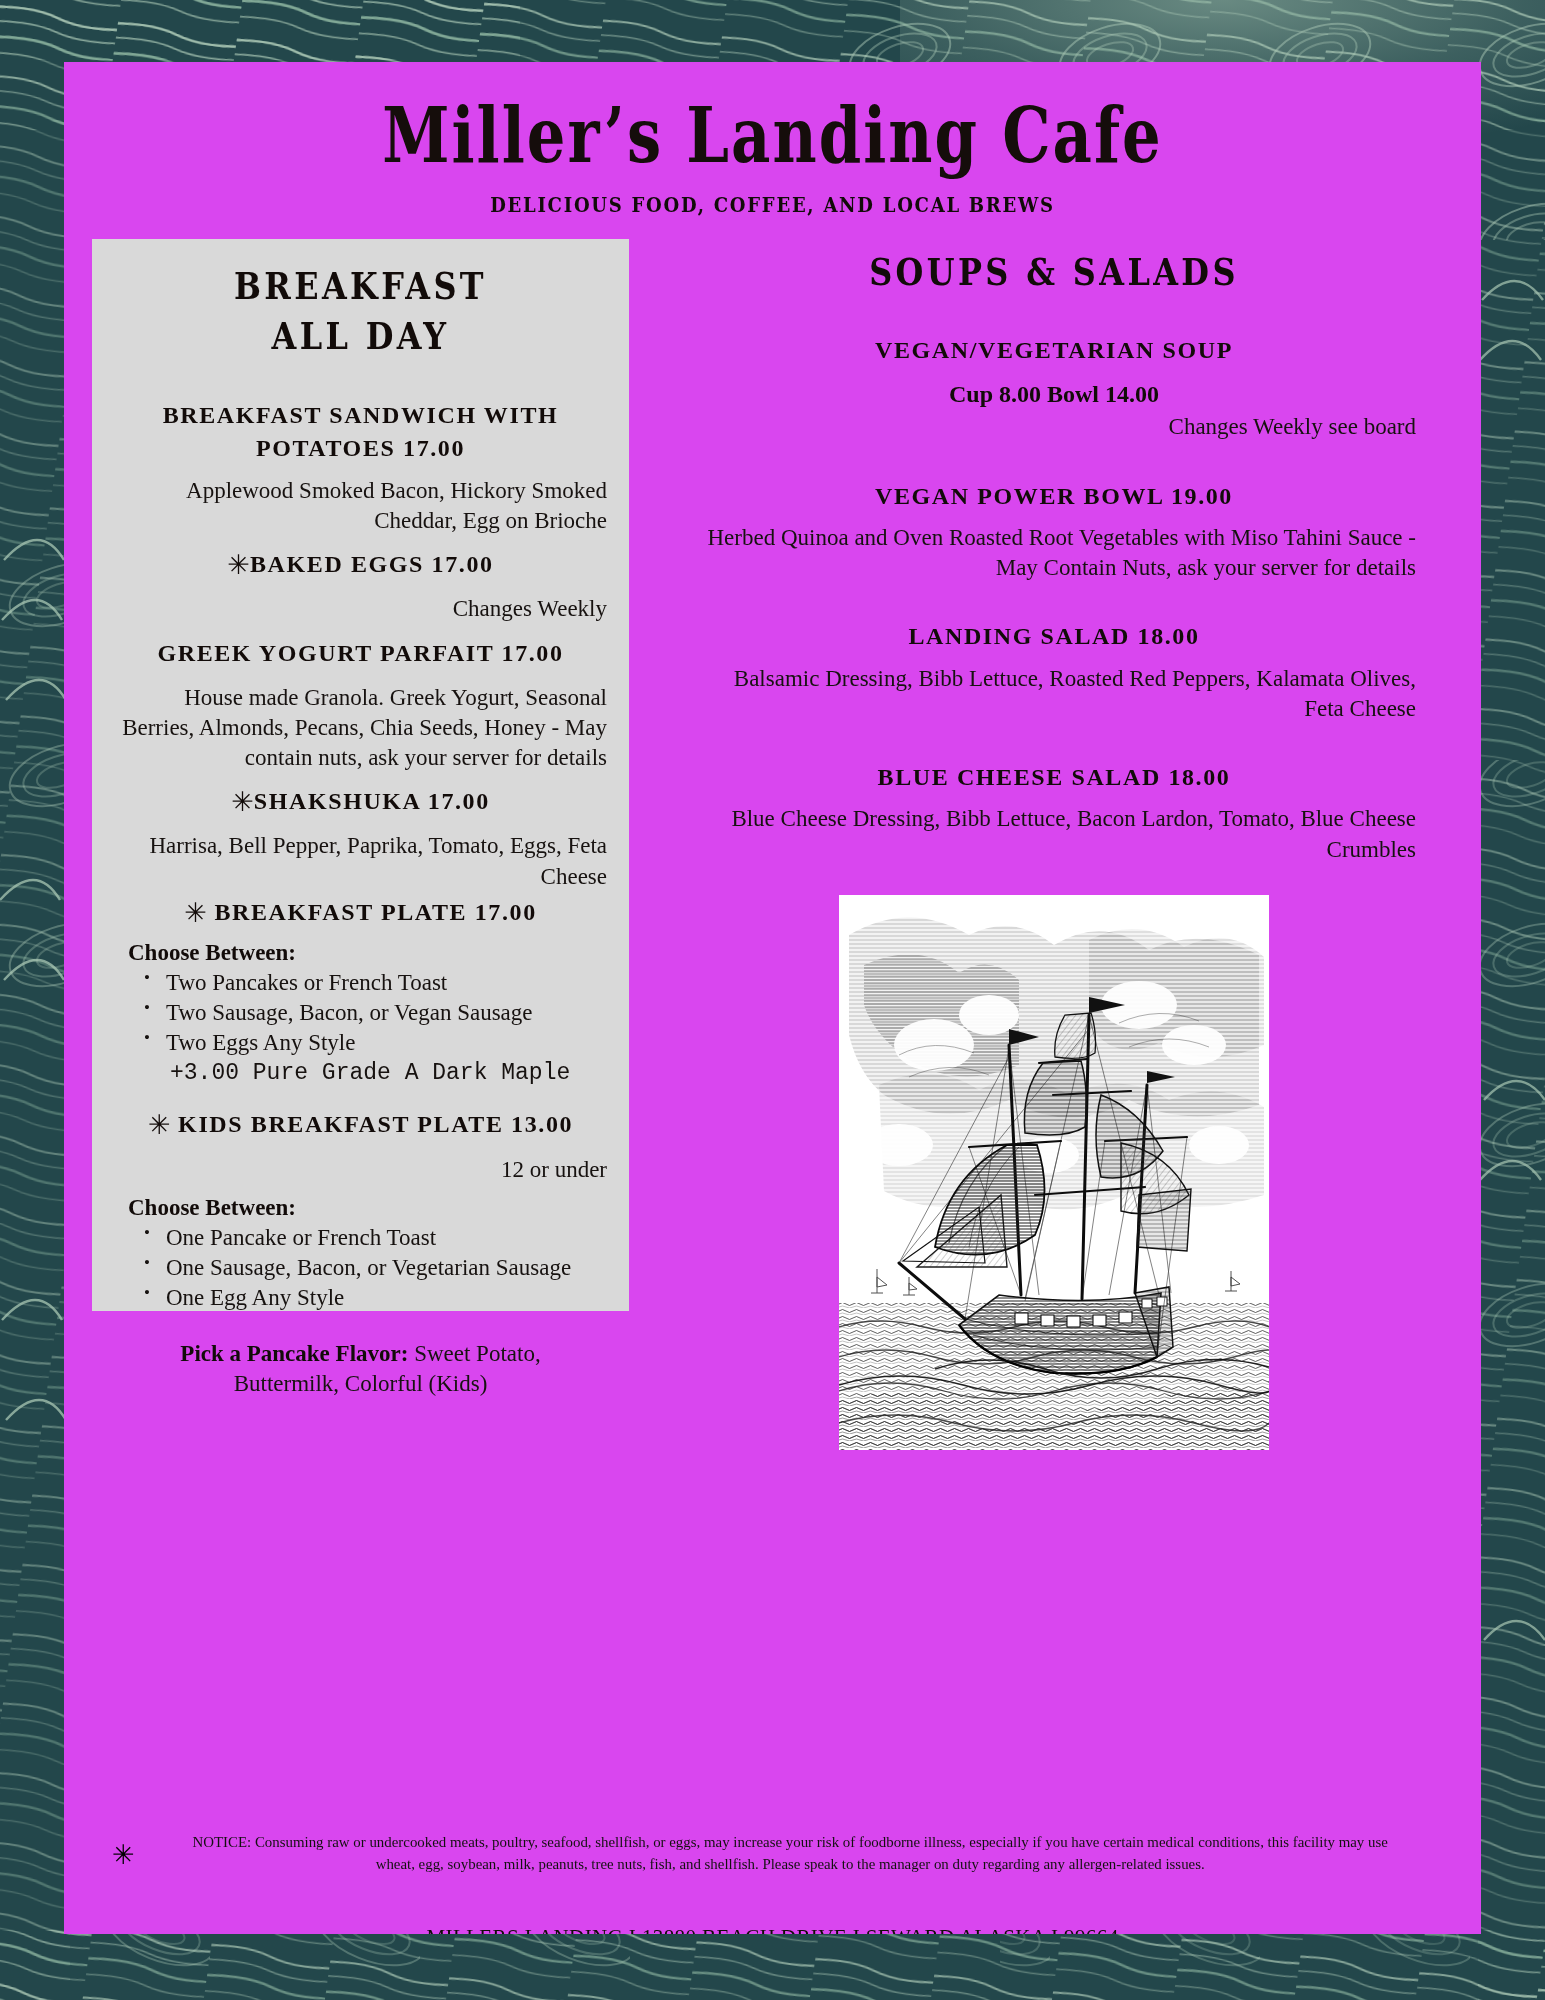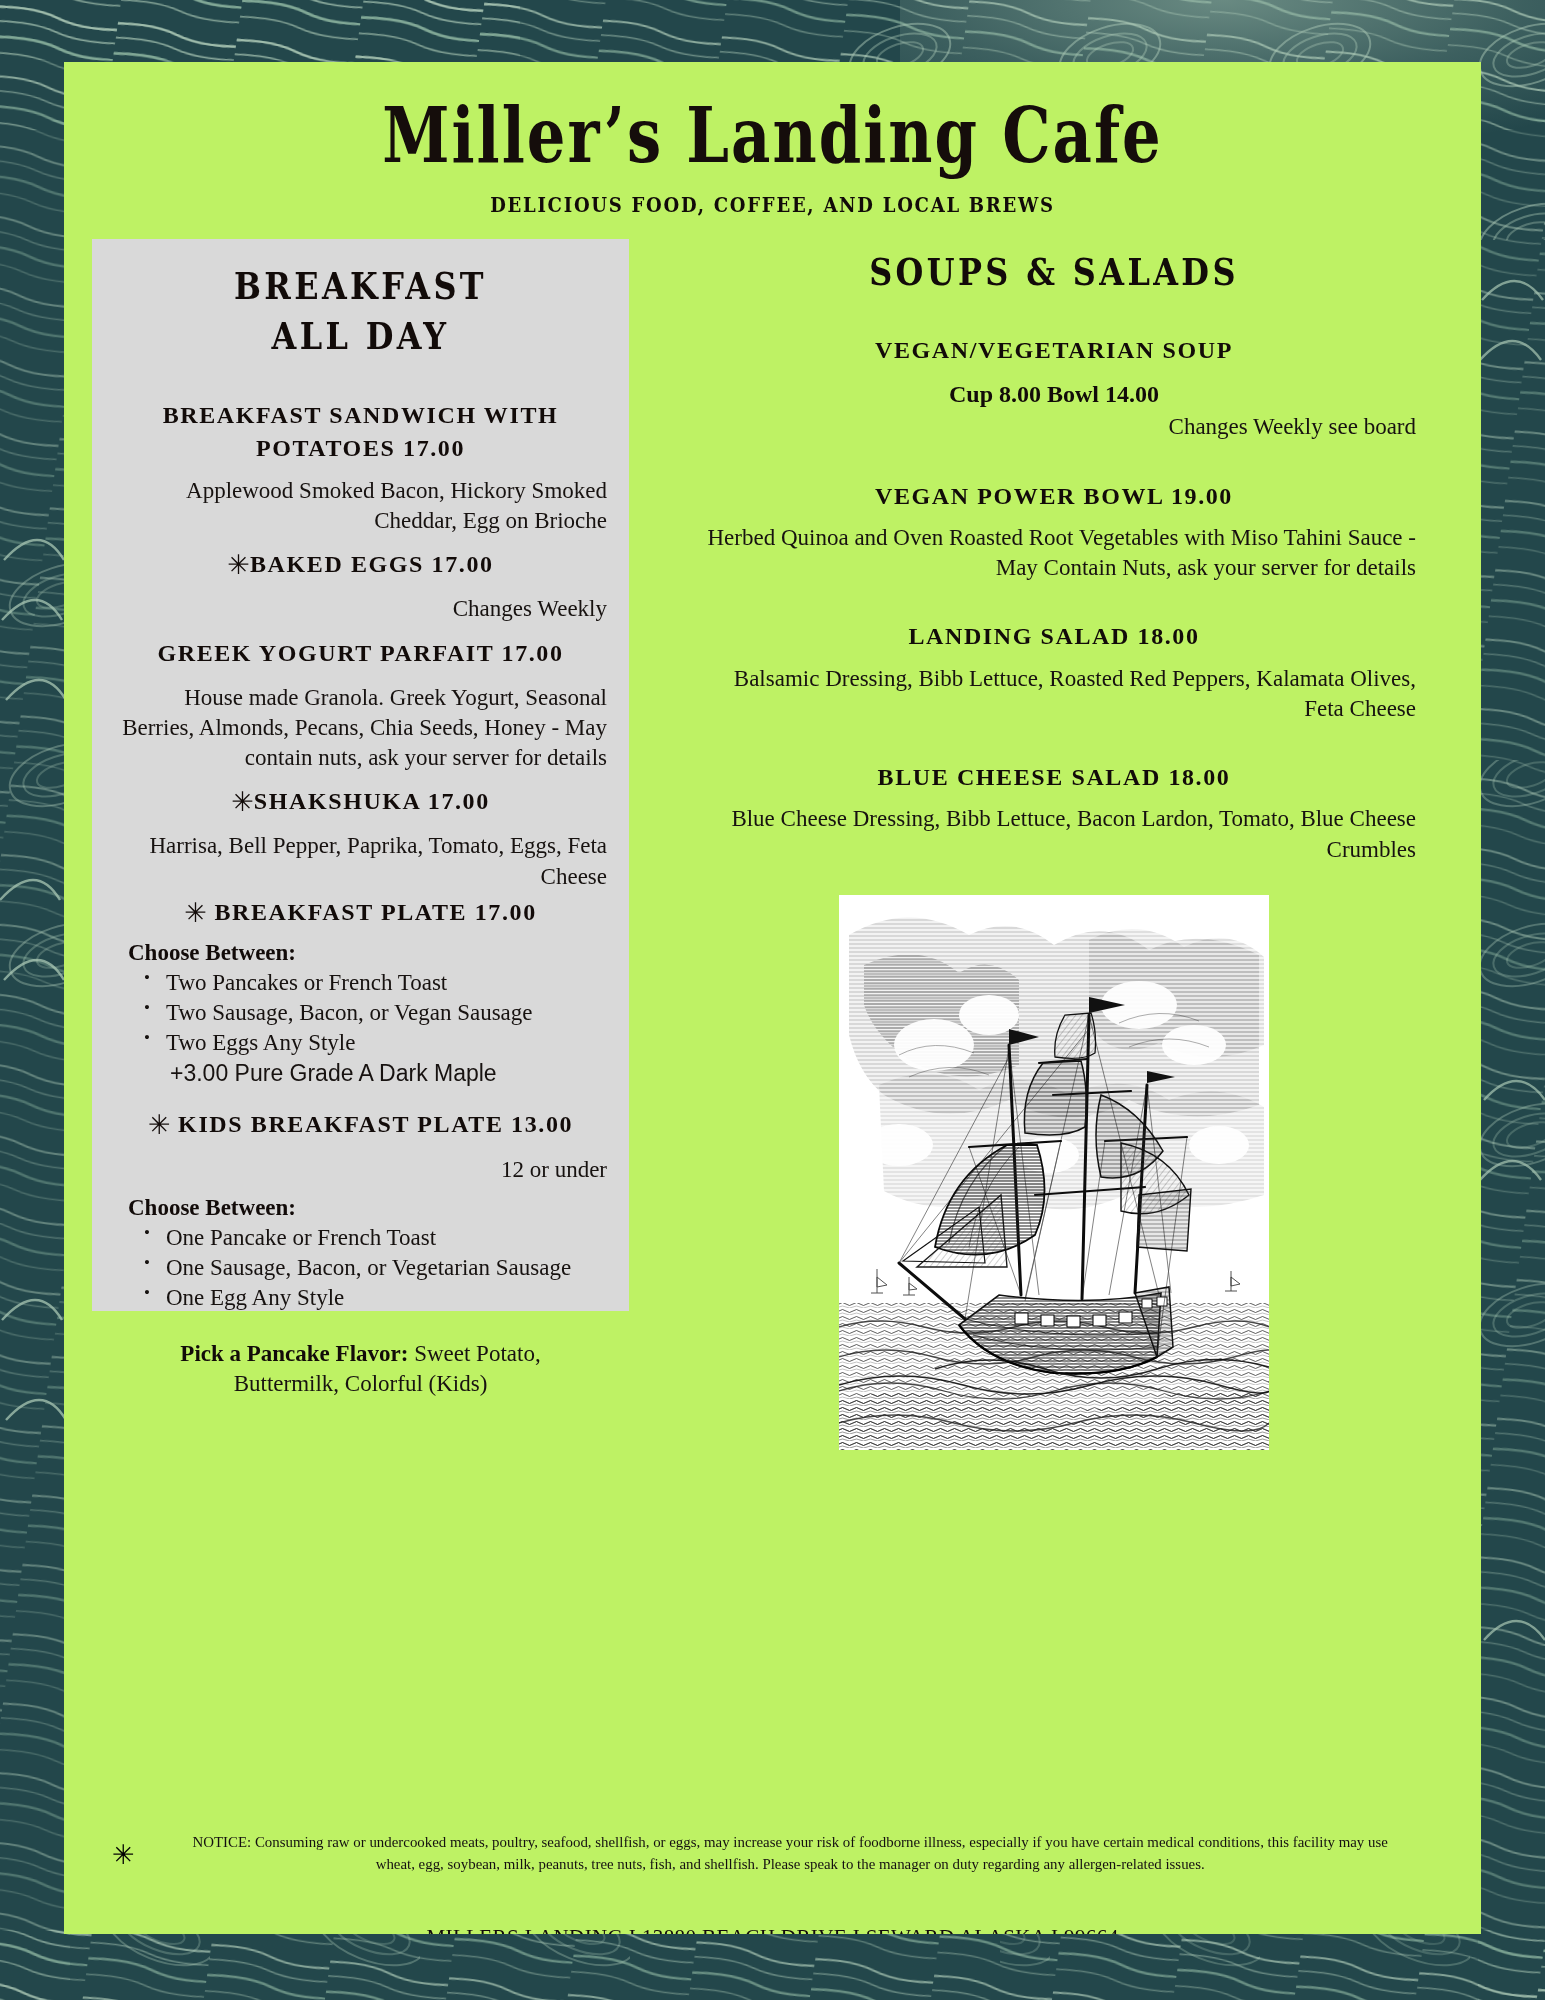--- a/index.html
+++ b/index.html
@@ -25,21 +25,21 @@
     z-index: 0;
   }
 
   
   #page {
     position: absolute;
     left: 64px;
     top: 62px;
     width: 1417px;
     height: 1872px;
-    background: #bef264;
+    background: #d946ef;
     z-index: 2;
     overflow: hidden;
   }
 
   
   #masthead { text-align: center; padding-top: 34px; }
 
   #cafe-title {
     font-family: "DejaVu Serif", "Liberation Serif", serif;
     font-weight: 700;
@@ -158,21 +158,21 @@
   }
   ul.choices li::before {
     content: "\2022";
     position: absolute;
     left: -22px;
     top: -1px;
     font-size: 17px;
     color: #171210;
   }
   .sub-note {
-    font-family: Liberation Sans, sans-serif;
+    font-family: Liberation Mono, monospace;
     font-size: 23px;
     color: #171210;
     text-align: left;
     padding-left: 56px;
     line-height: 1.31;
   }
 
   .pick-flavor {
     font-family: "Liberation Serif", "DejaVu Serif", serif;
     font-size: 23px;

